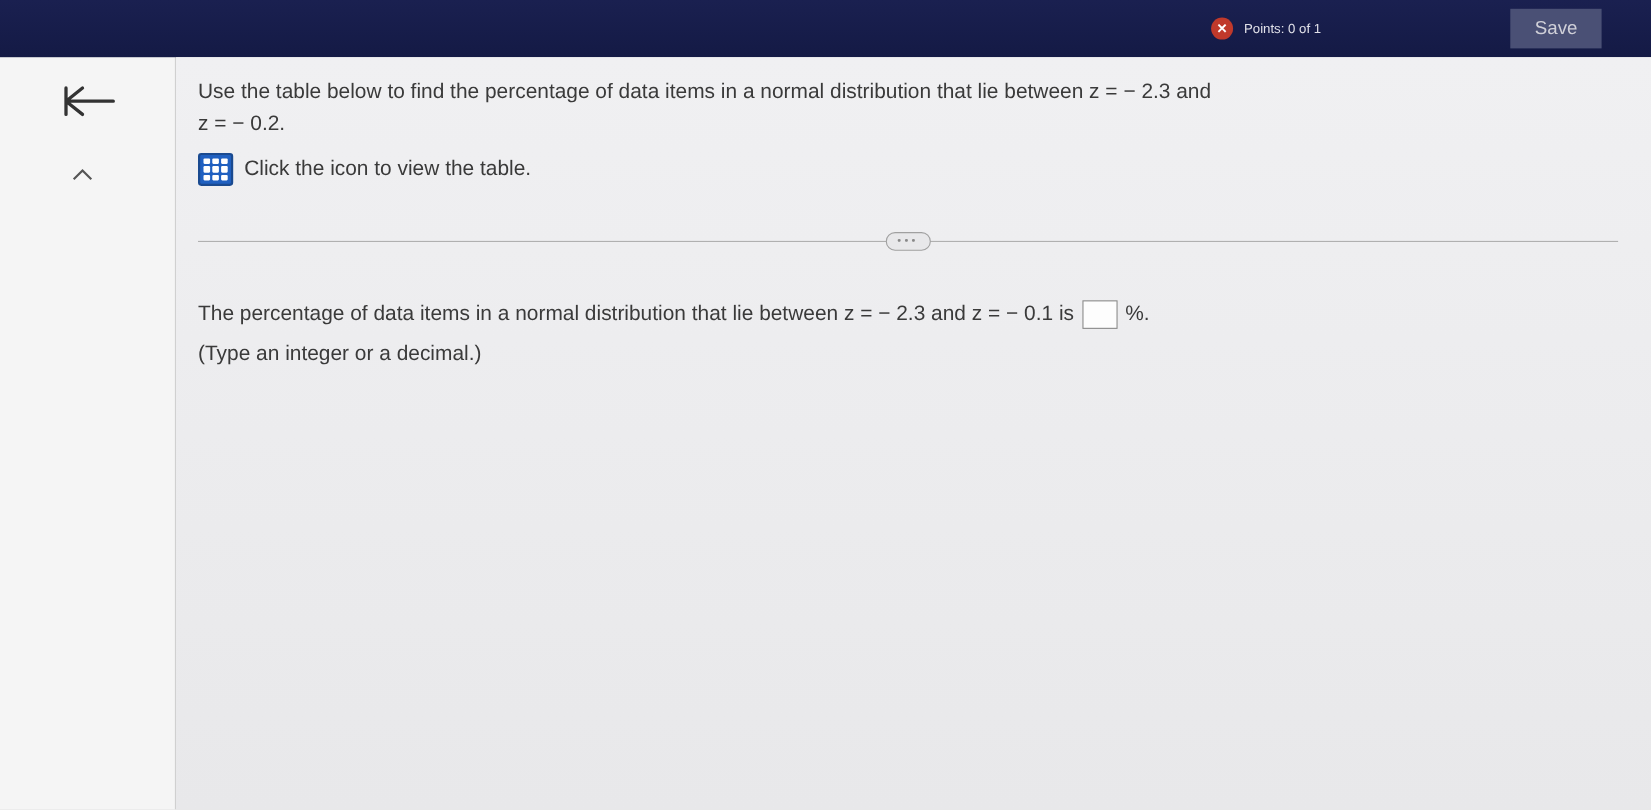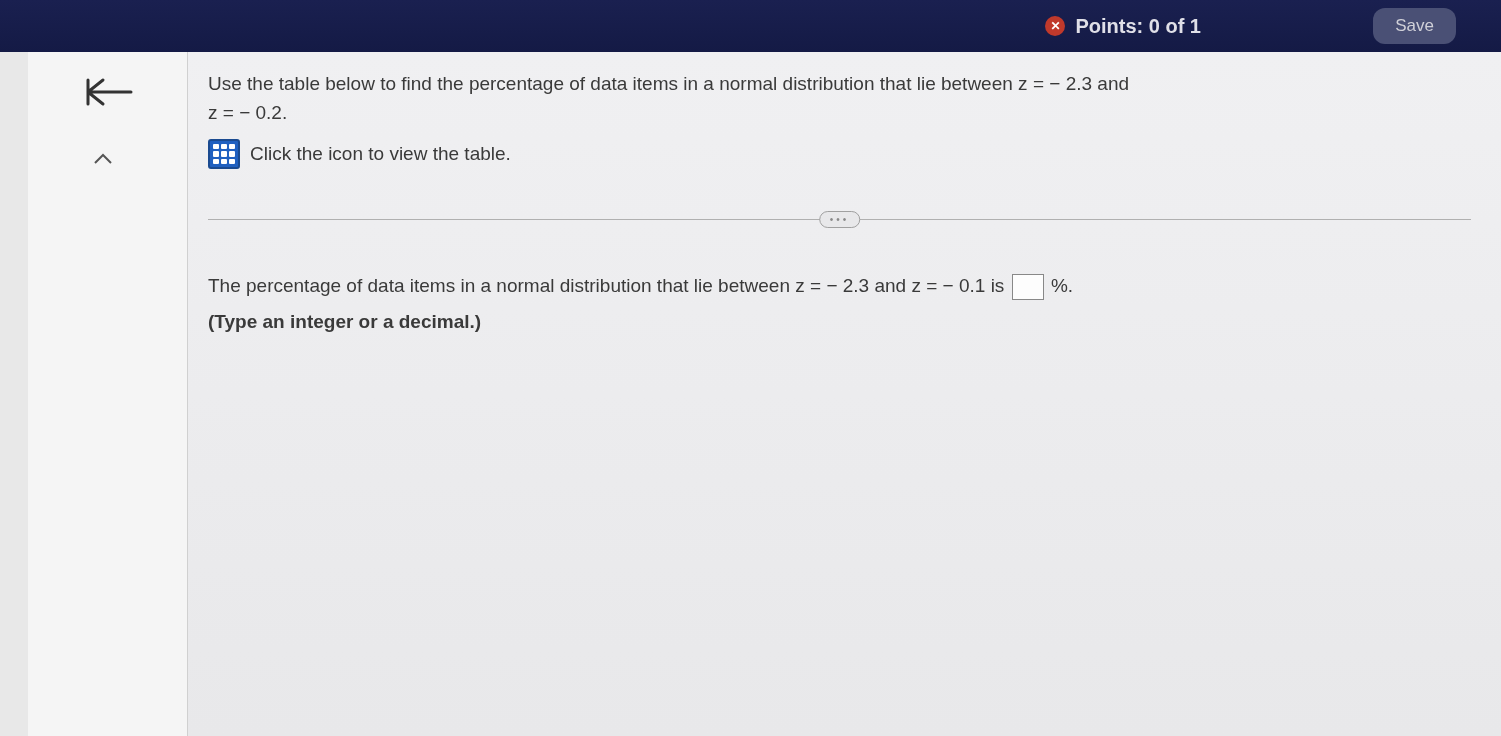--- a/index.html
+++ b/index.html
@@ -39,38 +39,37 @@
       background: #c0392b;
       display: flex;
       align-items: center;
       justify-content: center;
       color: #fff;
       font-size: 12px;
       font-weight: bold;
     }
     .points-text {
       color: #e0e0e8;
-      font-size: 20px;
-      font-weight: bold;
+      font-size: 12px;
+      font-weight: normal;
     }
     .save-button {
       background: #4a5075;
       color: #d0d0d8;
       border: none;
       padding: 8px 22px;
       font-size: 17px;
-      border-radius: 12px;
+      border-radius: 0;
       cursor: pointer;
       position: absolute;
       right: 45px;
     }
     .main-container {
       display: flex;
       height: calc(100% - 52px);
-      padding-left: 28px;
     }
     .left-sidebar {
       width: 160px;
       background: #f5f5f5;
       border-right: 1px solid #d0d0d0;
       display: flex;
       flex-direction: column;
       align-items: center;
       padding-top: 20px;
     }
@@ -160,21 +159,20 @@
       height: 26px;
       border: 1px solid #888;
       background: #fdfdfd;
       vertical-align: middle;
       margin: 0 2px;
     }
     .instruction-text {
       color: #3a3a3a;
       font-size: 19px;
       margin-top: 4px;
-      font-weight: bold;
     }
   </style>
 </head>
 <body>
 
 <div class="header-bar">
   <div class="points-container">
     <div class="incorrect-icon">✕</div>
     <span class="points-text">
       <span>Points:</span>

